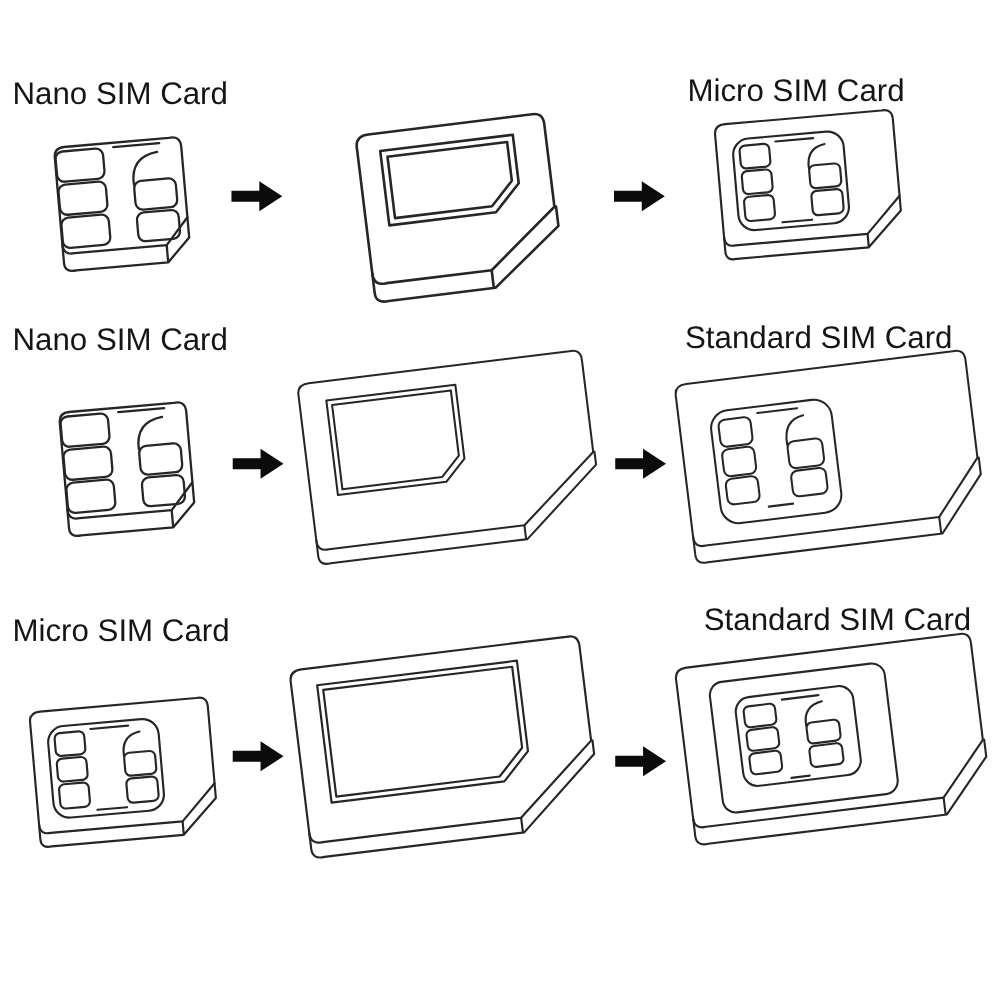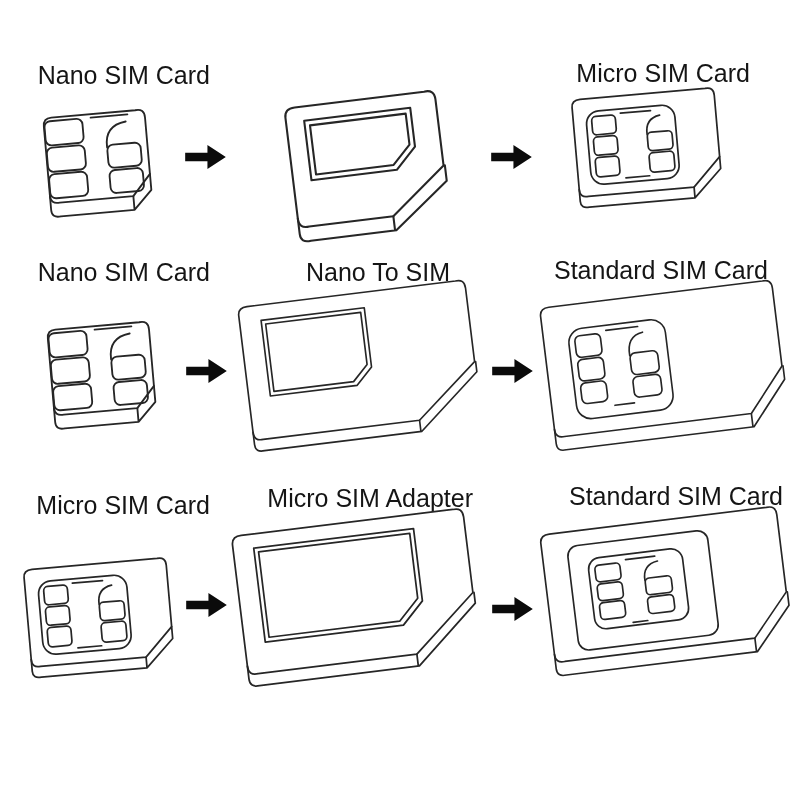--- a/index.html
+++ b/index.html
@@ -5,21 +5,21 @@
   html,body{margin:0;padding:0;}
   body{
     width:800px;height:800px;position:relative;overflow:hidden;
     background:#ffffff;
     font-family:"Liberation Sans", sans-serif;
   }
   .stage{position:absolute;inset:0;background:#ffffff;}
   .fig-label{
     position:absolute;
     font-size:25px;line-height:1.1;color:#151515;
-    text-align:right;white-space:nowrap;
+    text-align:left;white-space:nowrap;
     letter-spacing:0px;
   }
   .fig{position:absolute;overflow:visible;}
   .arrow{position:absolute;}
   .sketch{stroke:#262626;stroke-width:1.6;fill:none;stroke-linejoin:round;stroke-linecap:round;}
 </style>
 </head>
 <body>
 
 <svg width="0" height="0" style="position:absolute" aria-hidden="true">
@@ -147,21 +147,20 @@
 
   <div class="fig-label" style="left:10px;top:259px;width:200px">Nano SIM Card</div>
   <svg class="fig" style="left:28px;top:307px" width="150" height="133" viewBox="0 0 130 115">
       <use href="#sym-nano"></use>
     </svg>
 
   <svg class="arrow" style="left:184px;top:356px" width="45" height="30" viewBox="0 0 46 31">
       <use href="#sym-arrow"></use>
     </svg>
 
-  <div class="fig-label" style="left:250px;top:259px;width:200px">Nano To SIM</div>
   <svg class="fig" style="left:227px;top:262px" width="273" height="211" viewBox="0 0 265 205">
       <use href="#sym-n2s"></use>
     </svg>
 
   <svg class="arrow" style="left:490px;top:356px" width="45" height="30" viewBox="0 0 46 31">
       <use href="#sym-arrow"></use>
     </svg>
 
   <div class="fig-label" style="left:548px;top:257px;width:220px">Standard SIM Card</div>
   <svg class="fig" style="left:527px;top:258px" width="279" height="228" viewBox="0 0 270 220">
@@ -170,21 +169,20 @@
 
   <div class="fig-label" style="left:10px;top:492px;width:200px">Micro SIM Card</div>
   <svg class="fig" style="left:8px;top:546px" width="186" height="141" viewBox="0 0 172 130">
       <use href="#sym-micro"></use>
     </svg>
 
   <svg class="arrow" style="left:184px;top:590px" width="45" height="30" viewBox="0 0 46 31">
       <use href="#sym-arrow"></use>
     </svg>
 
-  <div class="fig-label" style="left:253px;top:485px;width:220px">Micro SIM Adapter</div>
   <svg class="fig" style="left:220px;top:489px" width="278" height="223" viewBox="0 0 255 205">
       <use href="#sym-m2s"></use>
     </svg>
 
   <svg class="arrow" style="left:490px;top:594px" width="45" height="30" viewBox="0 0 46 31">
       <use href="#sym-arrow"></use>
     </svg>
 
   <div class="fig-label" style="left:563px;top:483px;width:220px">Standard SIM Card</div>
   <svg class="fig" style="left:527px;top:484px" width="284" height="232" viewBox="0 0 270 220">

